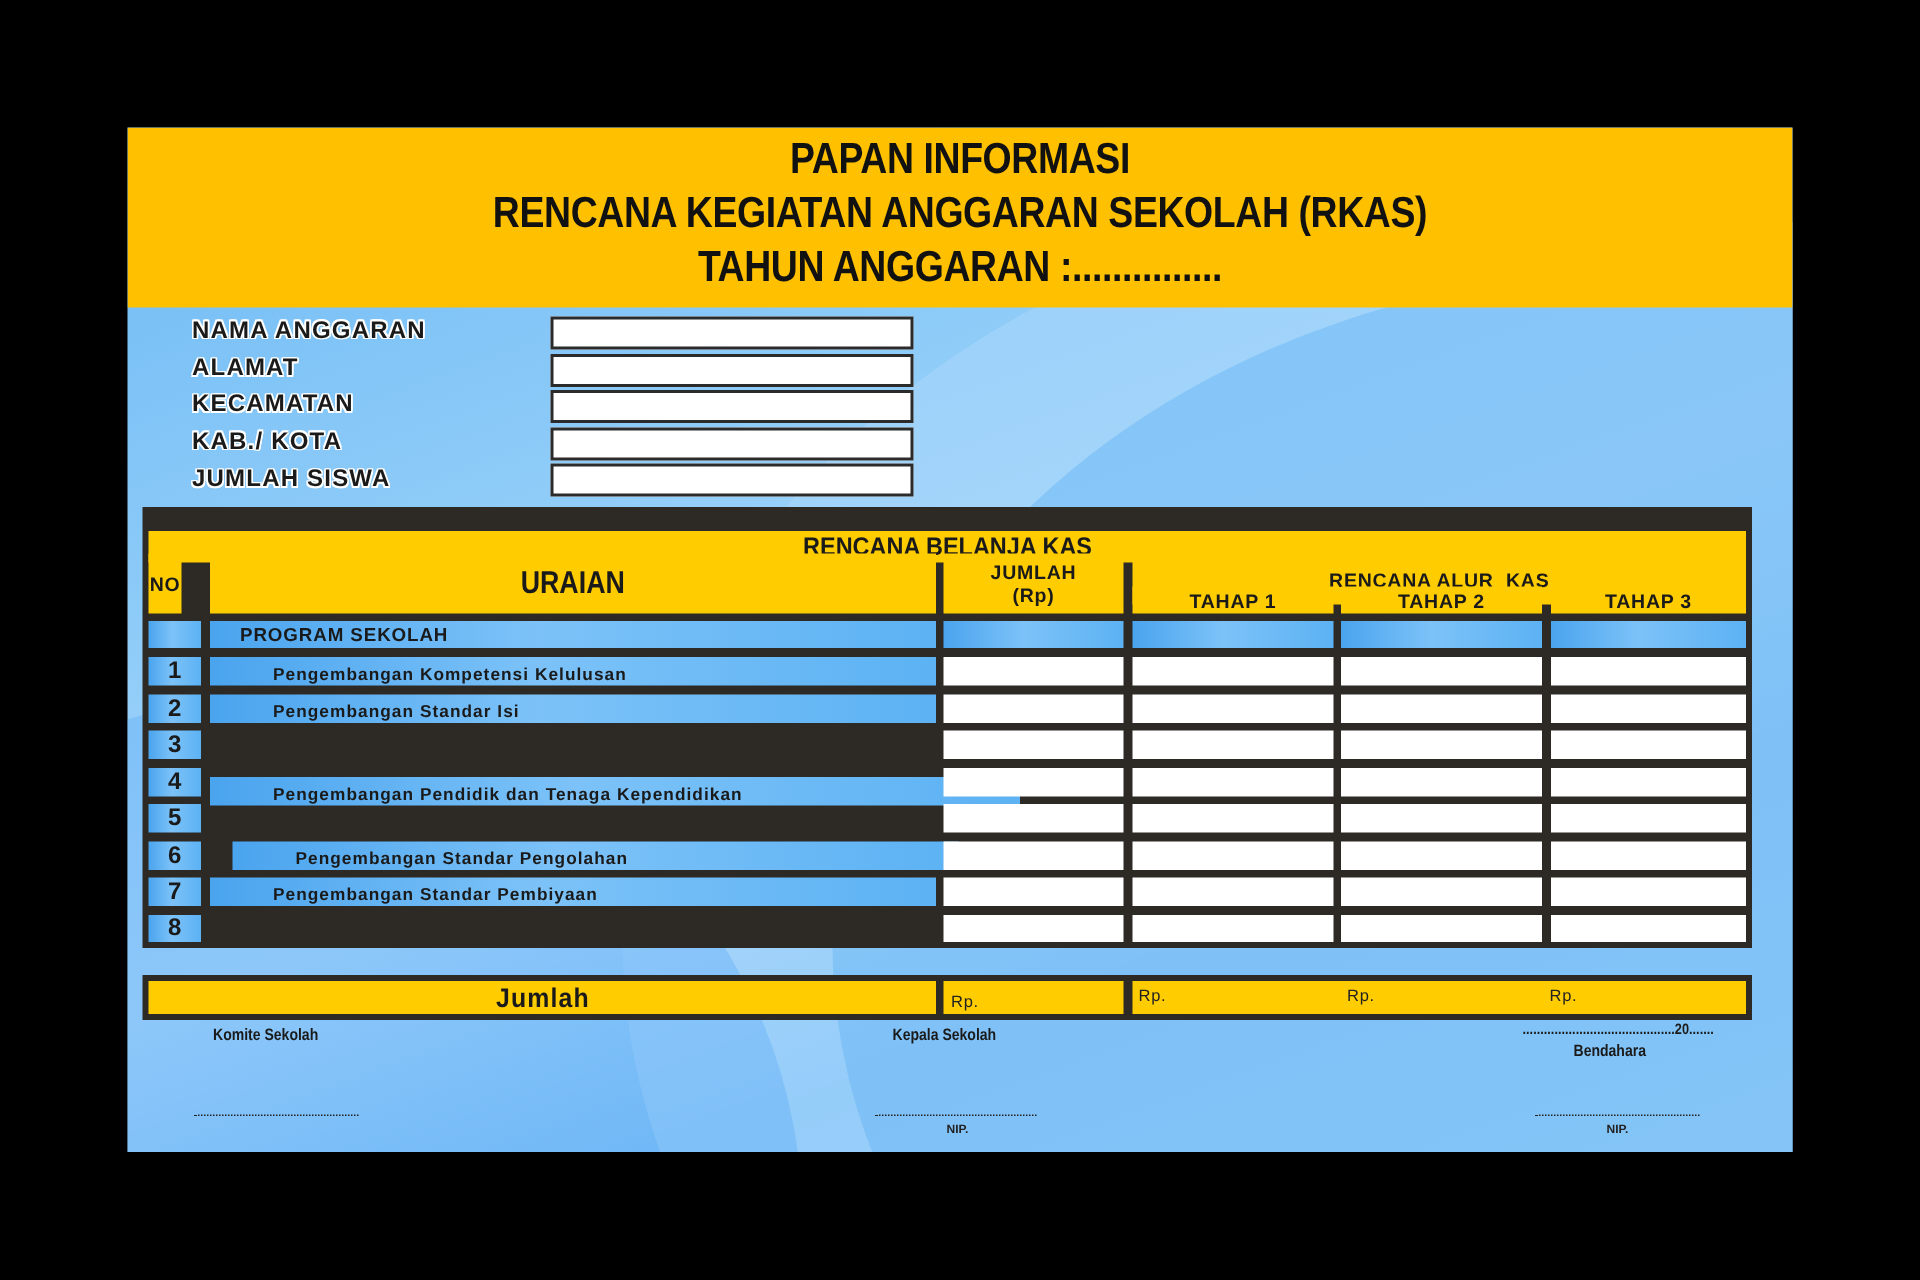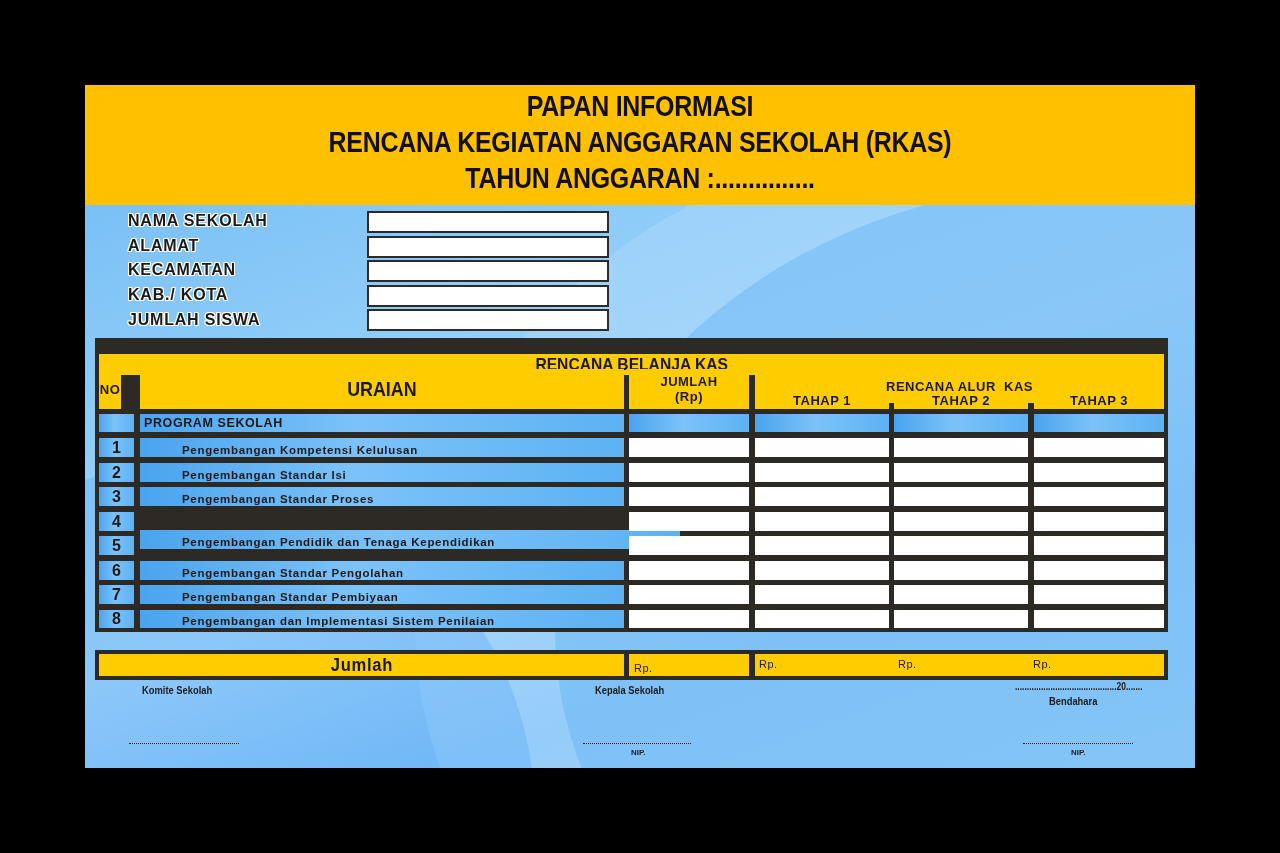--- a/index.html
+++ b/index.html
@@ -49,21 +49,21 @@
   .cell { position: absolute; box-sizing: border-box; }
   .y { background: #ffcc00; }
   .b { background: linear-gradient(90deg, #4aa4ee, #7cc2f8 45%, #5cb2f3); }
   .w { background: #fff; }
   .ctr { display: flex; align-items: center; justify-content: center; text-align: center; }
   .hdr-title { font-weight: bold; font-size: 17px; color: #1a1a1a; transform: scaleX(0.92); }
   .hdr-sm { font-weight: bold; font-size: 13px; color: #1a1a1a; letter-spacing: 0.5px; line-height: 15px; }
   .uraian { font-weight: bold; font-size: 21px; transform: scaleX(0.85); color: #1a1a1a; }
   .no-txt { font-weight: bold; font-size: 16px; color: #1a1a1a; }
   .row-txt { font-weight: bold; font-size: 11.5px; color: #1a1a1a; letter-spacing: 0.7px; padding-left: 42px; display: flex; align-items: flex-end; padding-bottom: 1px; }
-  .prog-txt { font-weight: bold; font-size: 12.5px; color: #1a1a1a; letter-spacing: 0.6px; padding-left: 4px; display: flex; align-items: center; }
+  .prog-txt { font-weight: bold; font-size: 12.5px; color: #1a1a1a; letter-spacing: 0.6px; padding-left: 20px; display: flex; align-items: center; }
   .sum {
     position: absolute; left: 10px; top: 565px; width: 1073px; height: 30px; background: #2d2a26;
   }
   .sum-txt { font-weight: normal; font-size: 11px; color: #222; letter-spacing: 0.5px; }
   .sig { position: absolute; font-size: 11px; color: #1a1a1a; font-weight: bold; transform: scaleX(0.85); transform-origin: left; }
   .dots { position: absolute; height: 0; border-top: 1px dotted #222; }
   .nip { position: absolute; font-size: 8px; font-weight: bold; color: #222; padding-left: 48px; }
 </style>
 </head>
 <body>
@@ -72,21 +72,21 @@
   <div class="swoosh1"></div>
   <div class="swoosh2"></div>
   <div class="swoosh3"></div>
 
   <div class="header">
     <div class="l1">PAPAN INFORMASI</div>
     <div>RENCANA KEGIATAN ANGGARAN SEKOLAH (RKAS)</div>
     <div>TAHUN ANGGARAN :...............</div>
   </div>
 
-  <div class="info-label" style="top:127px">NAMA SEKOLAH</div>
+  <div class="info-label" style="top:127px">NAMA ANGGARAN</div>
   <div class="info-box" style="top:126px"></div>
   <div class="info-label" style="top:152px">ALAMAT</div>
   <div class="info-box" style="top:151px"></div>
   <div class="info-label" style="top:176px">KECAMATAN</div>
   <div class="info-box" style="top:175px"></div>
   <div class="info-label" style="top:201px">KAB./ KOTA</div>
   <div class="info-box" style="top:200px"></div>
   <div class="info-label" style="top:226px">JUMLAH SISWA</div>
   <div class="info-box" style="top:224px"></div>
 
@@ -133,55 +133,53 @@
     <div class="cell w" style="left:939px;top:100px;width:130px;height:19px"></div>
 
     <div class="cell b ctr no-txt" style="left:4px;top:125px;width:35px;height:19px">2</div>
     <div class="cell b row-txt" style="left:45px;top:125px;width:484px;height:19px">Pengembangan Standar Isi</div>
     <div class="cell w" style="left:534px;top:125px;width:120px;height:19px"></div>
     <div class="cell w" style="left:660px;top:125px;width:134px;height:19px"></div>
     <div class="cell w" style="left:799px;top:125px;width:134px;height:19px"></div>
     <div class="cell w" style="left:939px;top:125px;width:130px;height:19px"></div>
 
     <div class="cell b ctr no-txt" style="left:4px;top:149px;width:35px;height:19px">3</div>
-    <div class="cell b row-txt" style="left:45px;top:149px;width:484px;height:19px">Pengembangan Standar Proses</div>
     <div class="cell w" style="left:534px;top:149px;width:120px;height:19px"></div>
     <div class="cell w" style="left:660px;top:149px;width:134px;height:19px"></div>
     <div class="cell w" style="left:799px;top:149px;width:134px;height:19px"></div>
     <div class="cell w" style="left:939px;top:149px;width:130px;height:19px"></div>
 
     <div class="cell b ctr no-txt" style="left:4px;top:174px;width:35px;height:19px">4</div>
-    <div class="cell b row-txt" style="left:45px;top:192px;width:540px;height:19px">Pengembangan Pendidik dan Tenaga Kependidikan</div>
+    <div class="cell b row-txt" style="left:45px;top:180px;width:540px;height:19px">Pengembangan Pendidik dan Tenaga Kependidikan</div>
     <div class="cell w" style="left:534px;top:174px;width:120px;height:19px"></div>
     <div class="cell w" style="left:660px;top:174px;width:134px;height:19px"></div>
     <div class="cell w" style="left:799px;top:174px;width:134px;height:19px"></div>
     <div class="cell w" style="left:939px;top:174px;width:130px;height:19px"></div>
 
     <div class="cell b ctr no-txt" style="left:4px;top:198px;width:35px;height:19px">5</div>
     <div class="cell w" style="left:534px;top:198px;width:120px;height:19px"></div>
     <div class="cell w" style="left:660px;top:198px;width:134px;height:19px"></div>
     <div class="cell w" style="left:799px;top:198px;width:134px;height:19px"></div>
     <div class="cell w" style="left:939px;top:198px;width:130px;height:19px"></div>
 
     <div class="cell b ctr no-txt" style="left:4px;top:223px;width:35px;height:19px">6</div>
-    <div class="cell b row-txt" style="left:45px;top:223px;width:484px;height:19px">Pengembangan Standar Pengolahan</div>
+    <div class="cell b row-txt" style="left:60px;top:223px;width:484px;height:19px">Pengembangan Standar Pengolahan</div>
     <div class="cell w" style="left:534px;top:223px;width:120px;height:19px"></div>
     <div class="cell w" style="left:660px;top:223px;width:134px;height:19px"></div>
     <div class="cell w" style="left:799px;top:223px;width:134px;height:19px"></div>
     <div class="cell w" style="left:939px;top:223px;width:130px;height:19px"></div>
 
     <div class="cell b ctr no-txt" style="left:4px;top:247px;width:35px;height:19px">7</div>
     <div class="cell b row-txt" style="left:45px;top:247px;width:484px;height:19px">Pengembangan Standar Pembiyaan</div>
     <div class="cell w" style="left:534px;top:247px;width:120px;height:19px"></div>
     <div class="cell w" style="left:660px;top:247px;width:134px;height:19px"></div>
     <div class="cell w" style="left:799px;top:247px;width:134px;height:19px"></div>
     <div class="cell w" style="left:939px;top:247px;width:130px;height:19px"></div>
 
     <div class="cell b ctr no-txt" style="left:4px;top:272px;width:35px;height:18px">8</div>
-    <div class="cell b row-txt" style="left:45px;top:272px;width:484px;height:18px">Pengembangan dan Implementasi Sistem Penilaian</div>
     <div class="cell w" style="left:534px;top:272px;width:120px;height:18px"></div>
     <div class="cell w" style="left:660px;top:272px;width:134px;height:18px"></div>
     <div class="cell w" style="left:799px;top:272px;width:134px;height:18px"></div>
     <div class="cell w" style="left:939px;top:272px;width:130px;height:18px"></div>
   </div>
 
   <div class="sum">
     <div class="cell y ctr" style="left:4px;top:4px;width:525px;height:22px">
       <span class="hdr-title" style="font-size:18px;letter-spacing:0.8px">Jumlah</span>
     </div>

